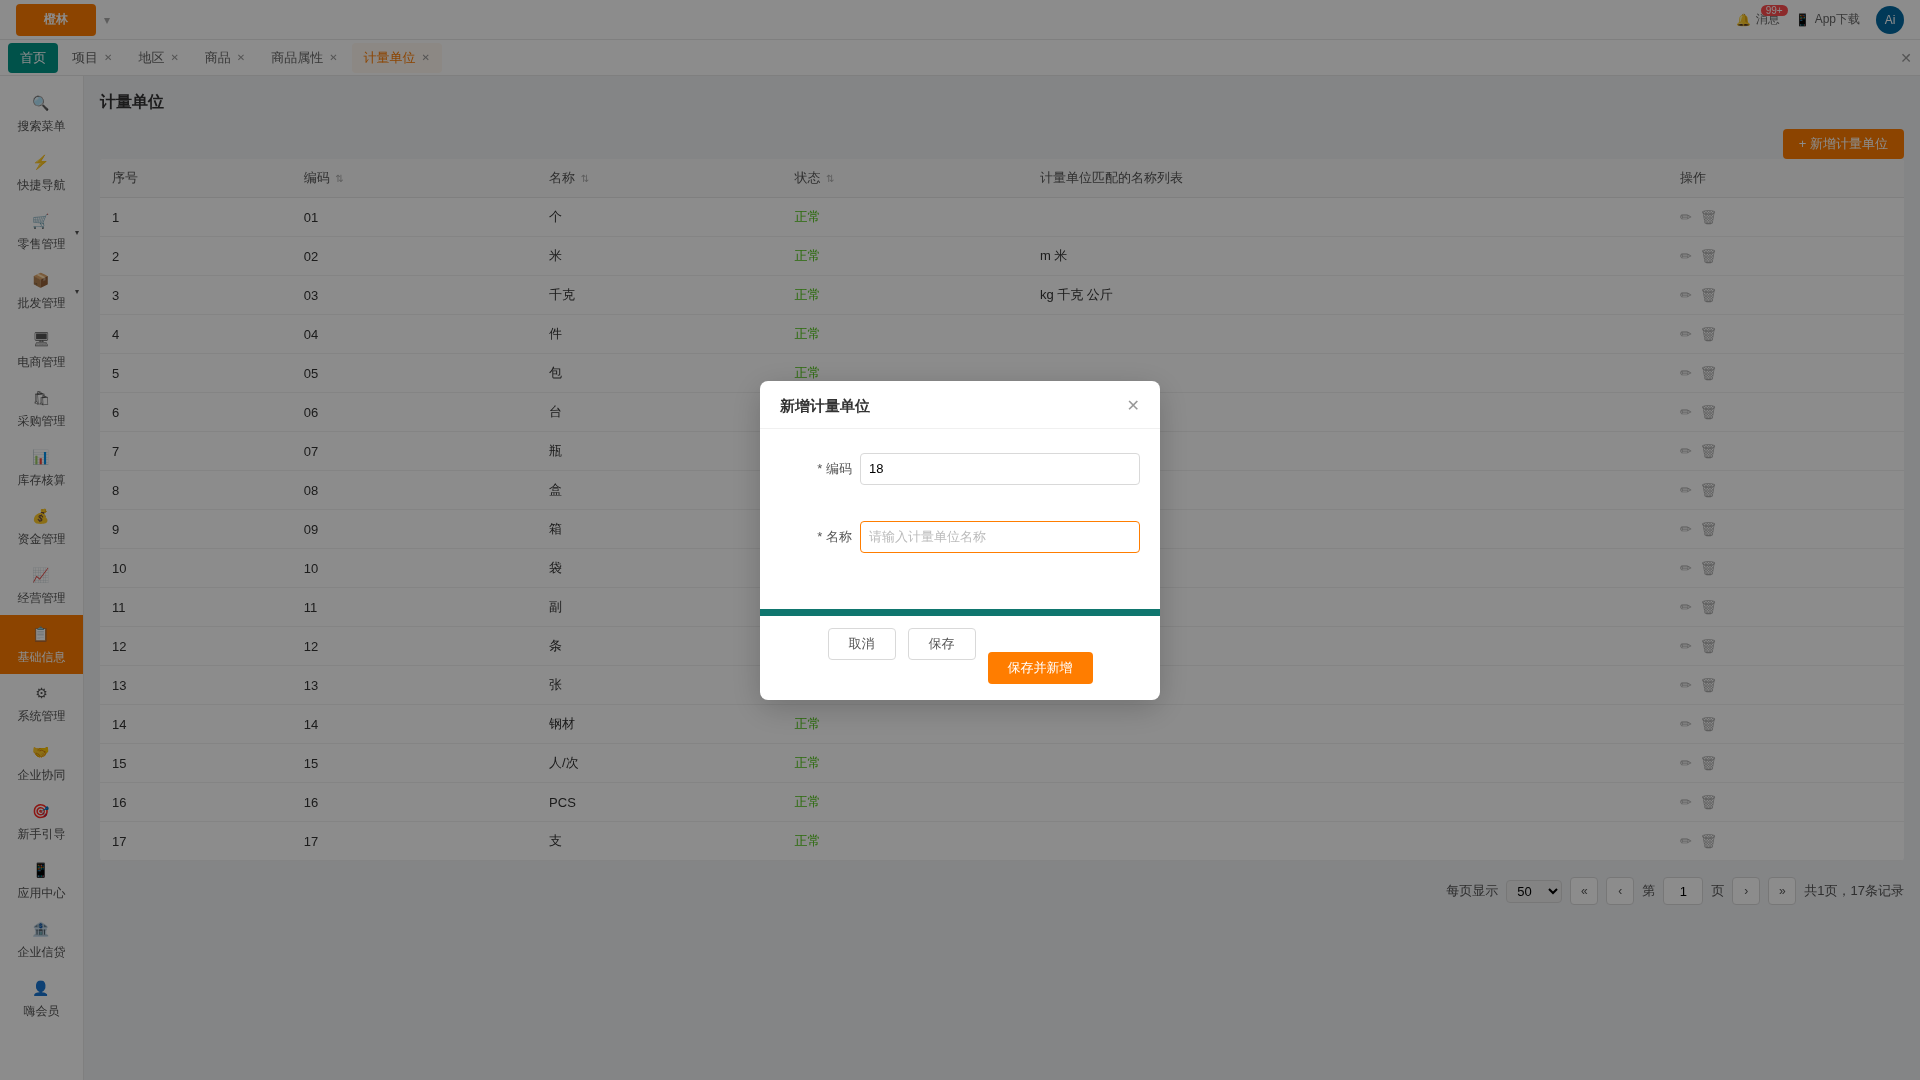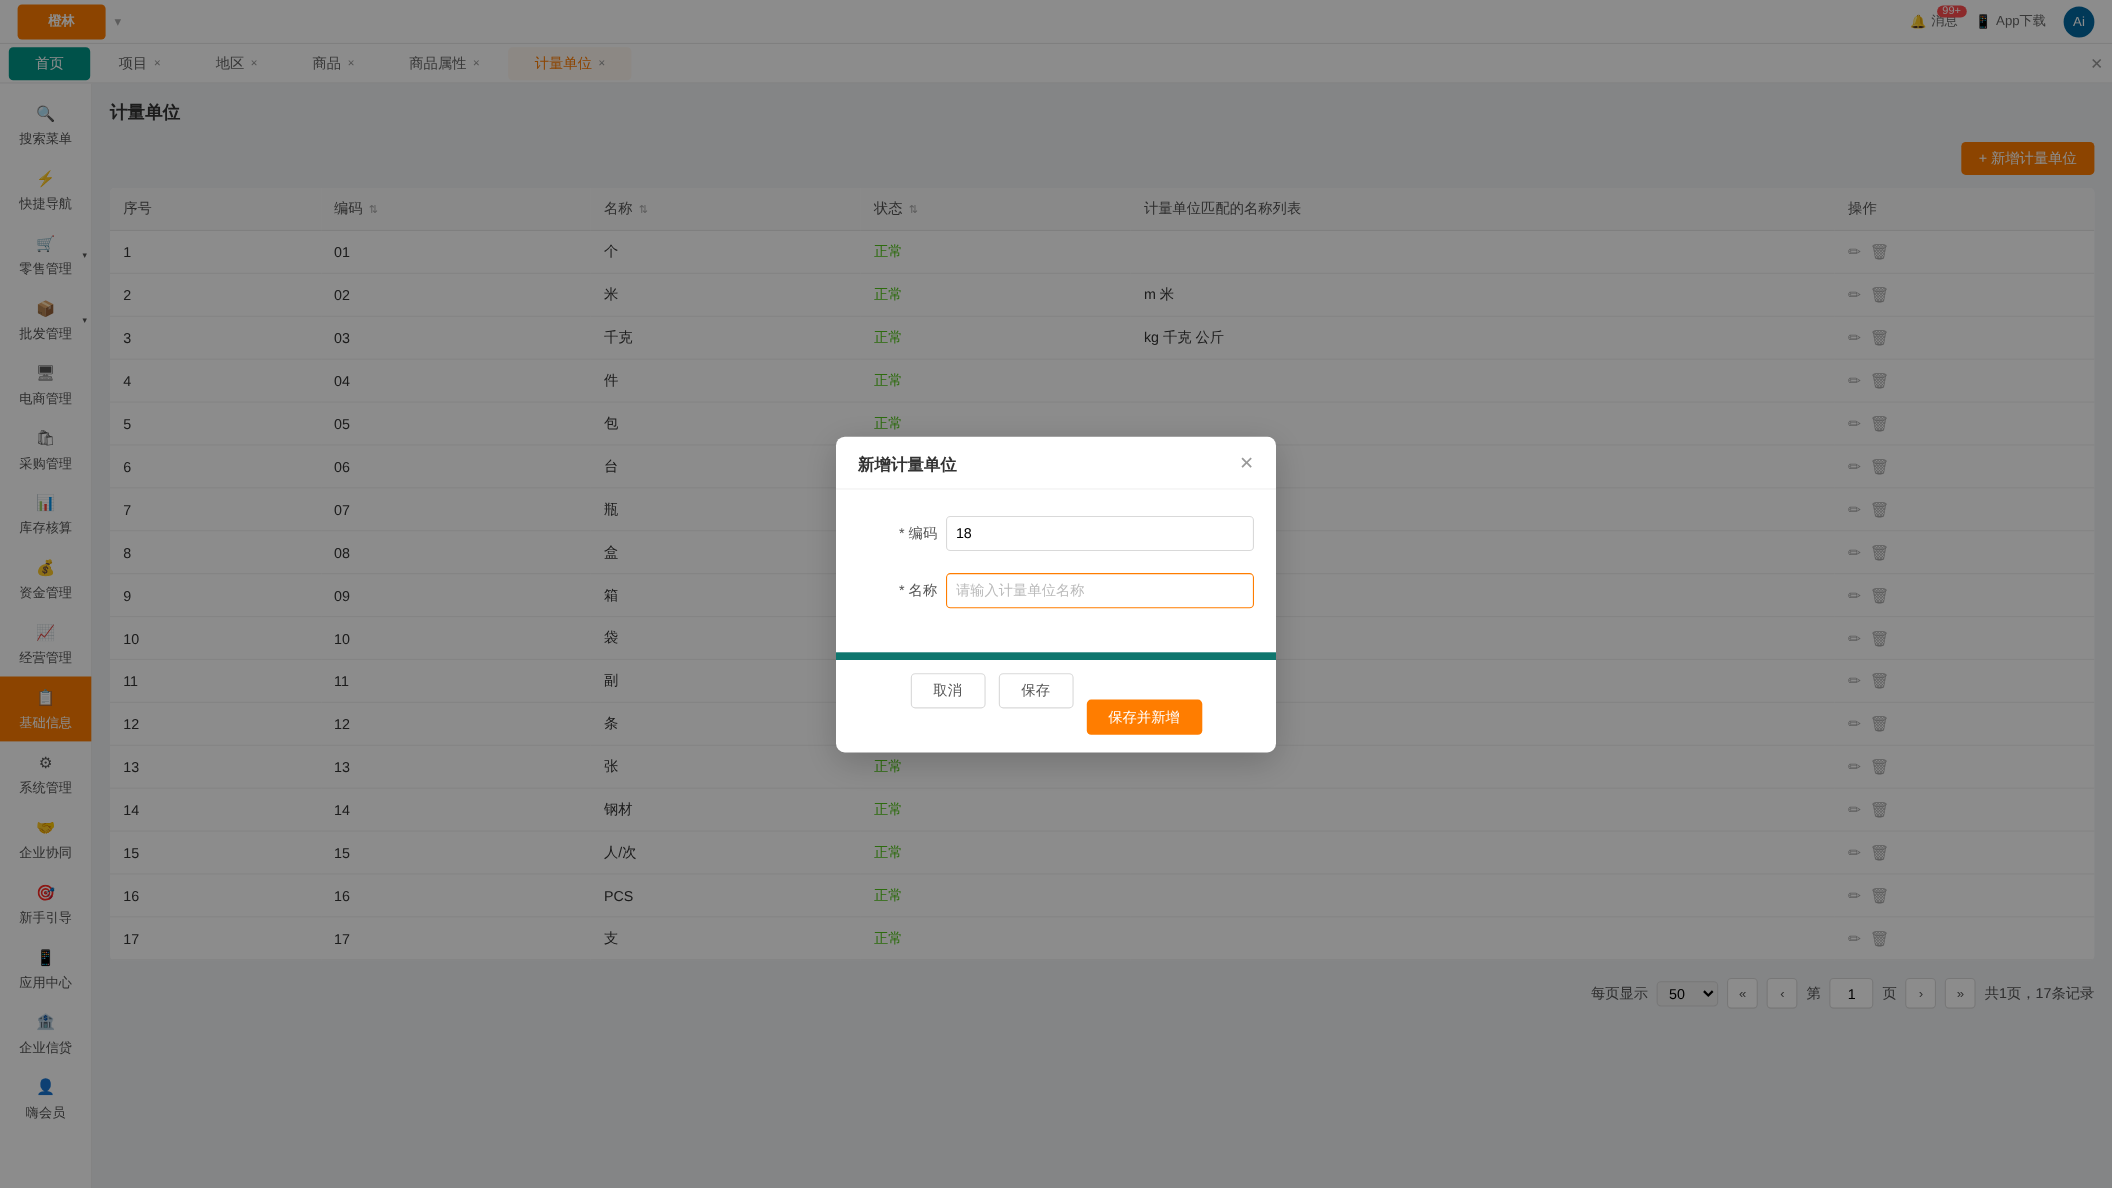--- a/index.html
+++ b/index.html
@@ -81,30 +81,29 @@
       height: 36px;
       background: #fff;
       display: flex;
       align-items: center;
       padding: 0 8px;
       border-bottom: 1px solid #e8e8e8;
       gap: 2px;
     }
     .tab-item {
       height: 30px;
-      padding: 0 24px;
+      padding: 0 12px;
       display: flex;
       align-items: center;
       gap: 6px;
       border-radius: 4px;
       cursor: pointer;
       font-size: 13px;
       color: #666;
       background: transparent;
-      font-family: Liberation Mono, monospace;
     }
     .tab-item.active {
       background: #fff7f0;
       color: #ff7d00;
     }
     .tab-item.home {
       background: #009688;
       color: #fff;
     }
     .tab-close {
@@ -169,21 +168,20 @@
       font-size: 16px;
       font-weight: bold;
       color: #333;
       margin-bottom: 16px;
     }
 
     
     .toolbar {
       display: flex;
       justify-content: flex-end;
-      margin-bottom: 12px;
     }
     .btn-primary {
       background: #ff7d00;
       color: #fff;
       border: none;
       border-radius: 4px;
       padding: 6px 16px;
       cursor: pointer;
       font-size: 13px;
     }
@@ -305,21 +303,21 @@
       font-size: 16px;
       color: #999;
       line-height: 1;
     }
     .modal-body {
       padding: 24px 20px 20px;
     }
     .form-row {
       display: flex;
       align-items: center;
-      margin-bottom: 20px;
+      margin-bottom: 36px;
     }
     .form-label {
       width: 80px;
       text-align: right;
       font-size: 13px;
       color: #555;
       padding-right: 8px;
       flex-shrink: 0;
     }
     .form-input {

